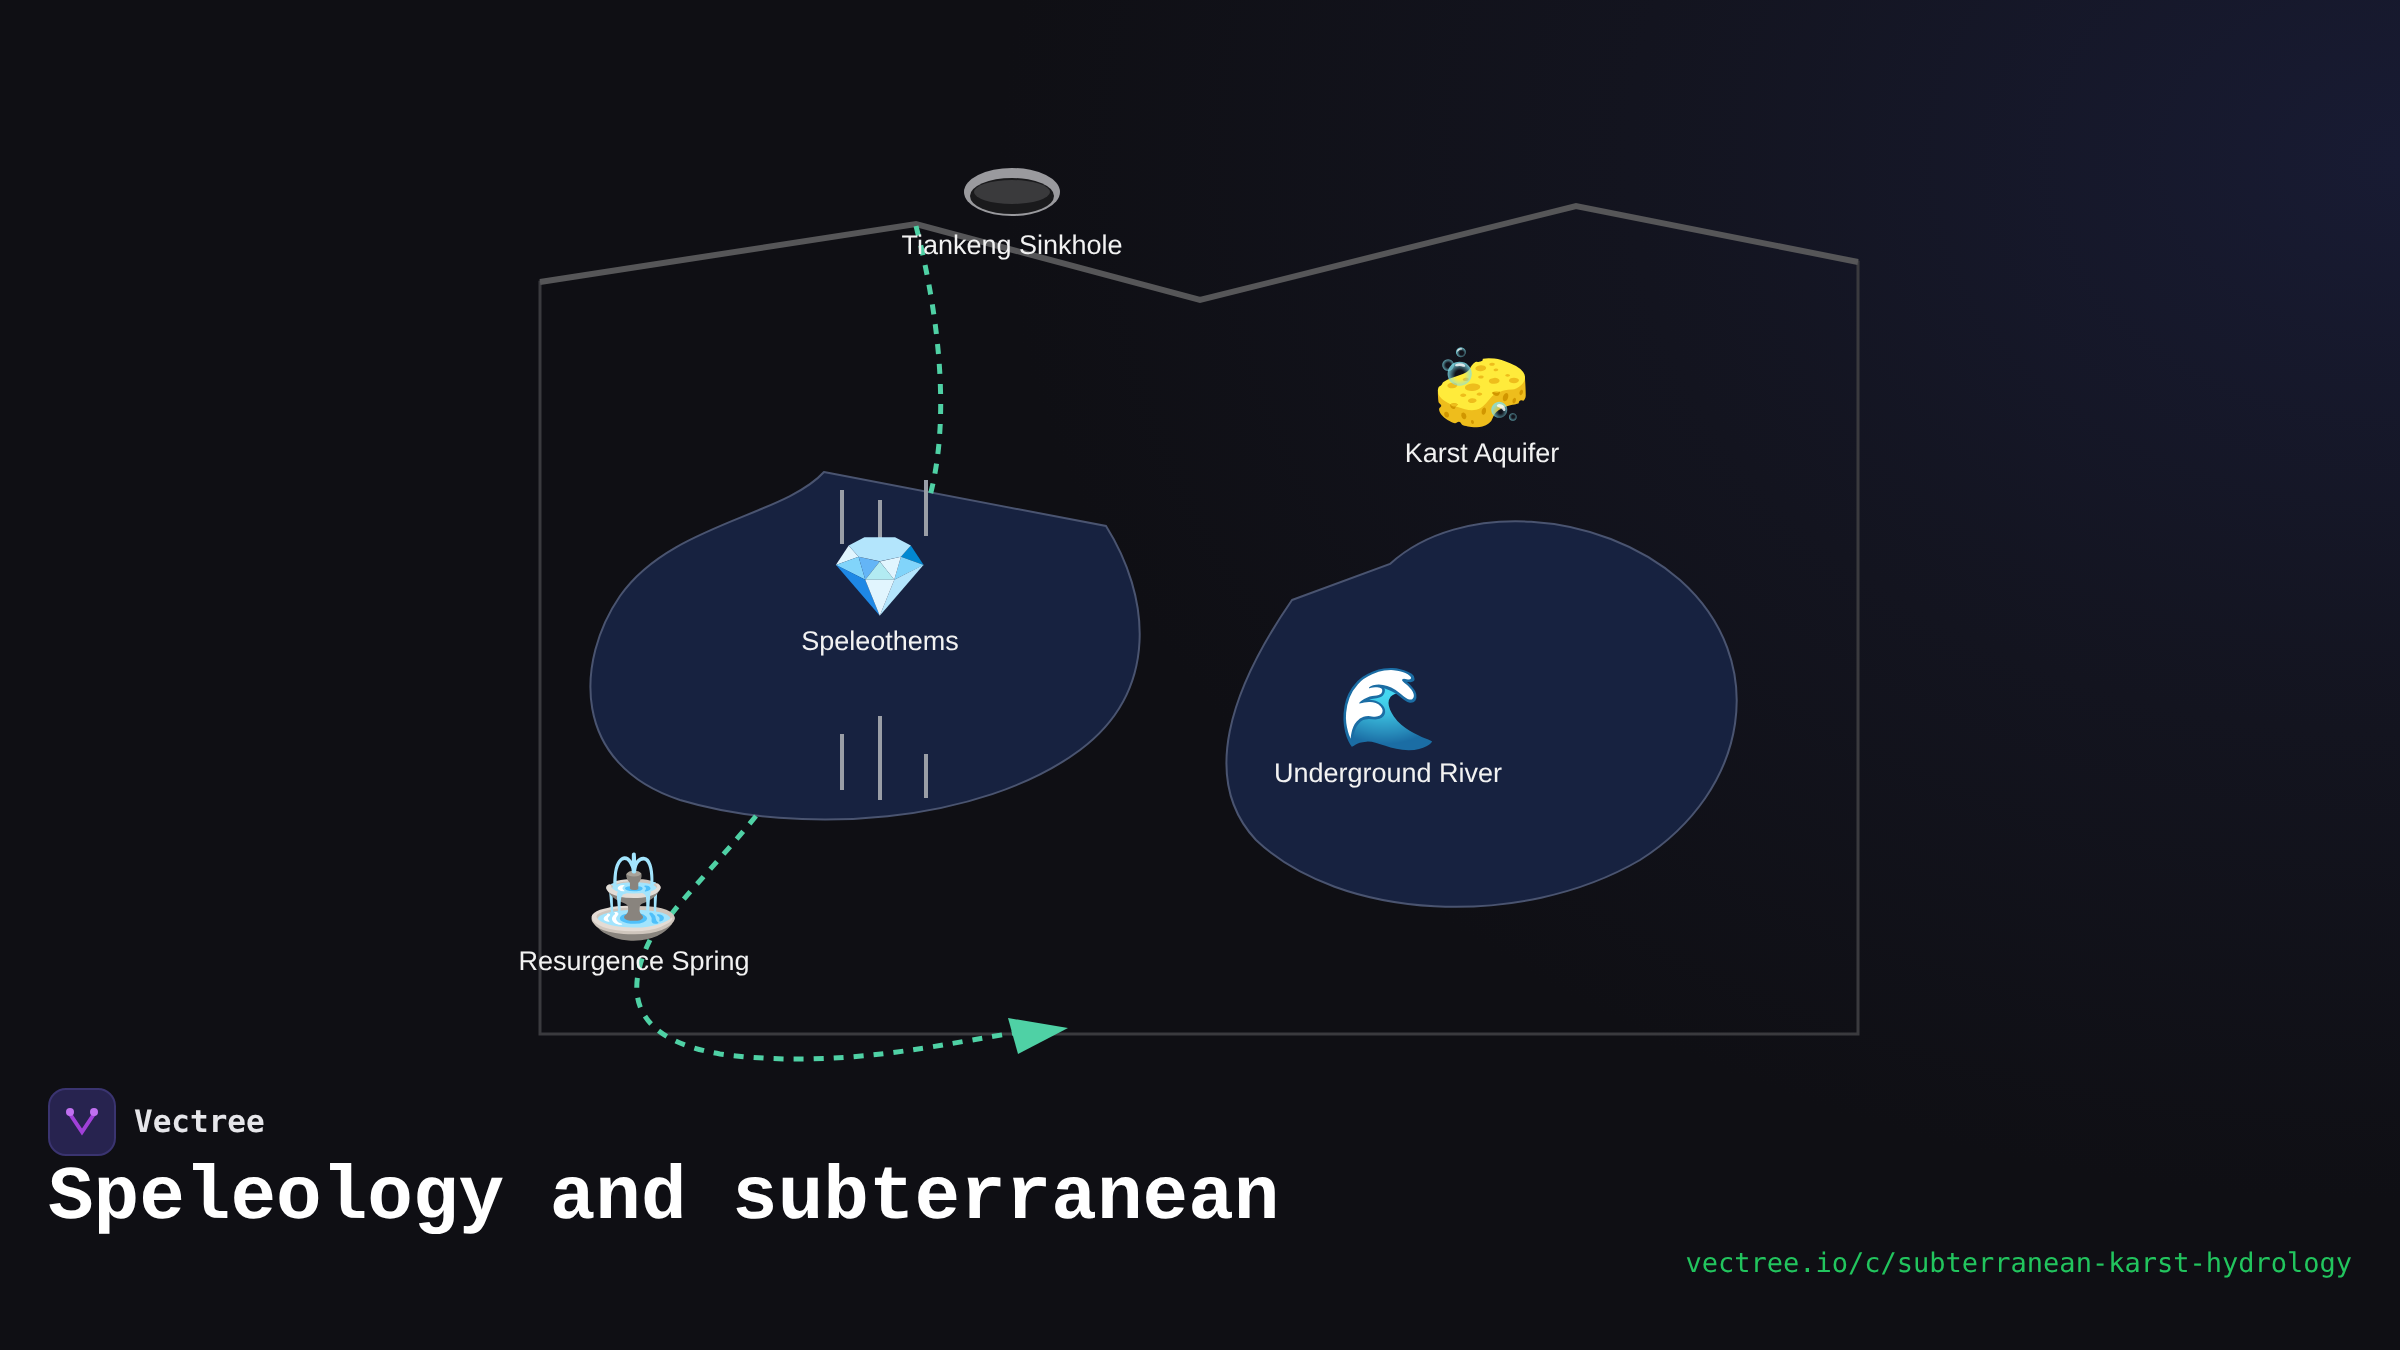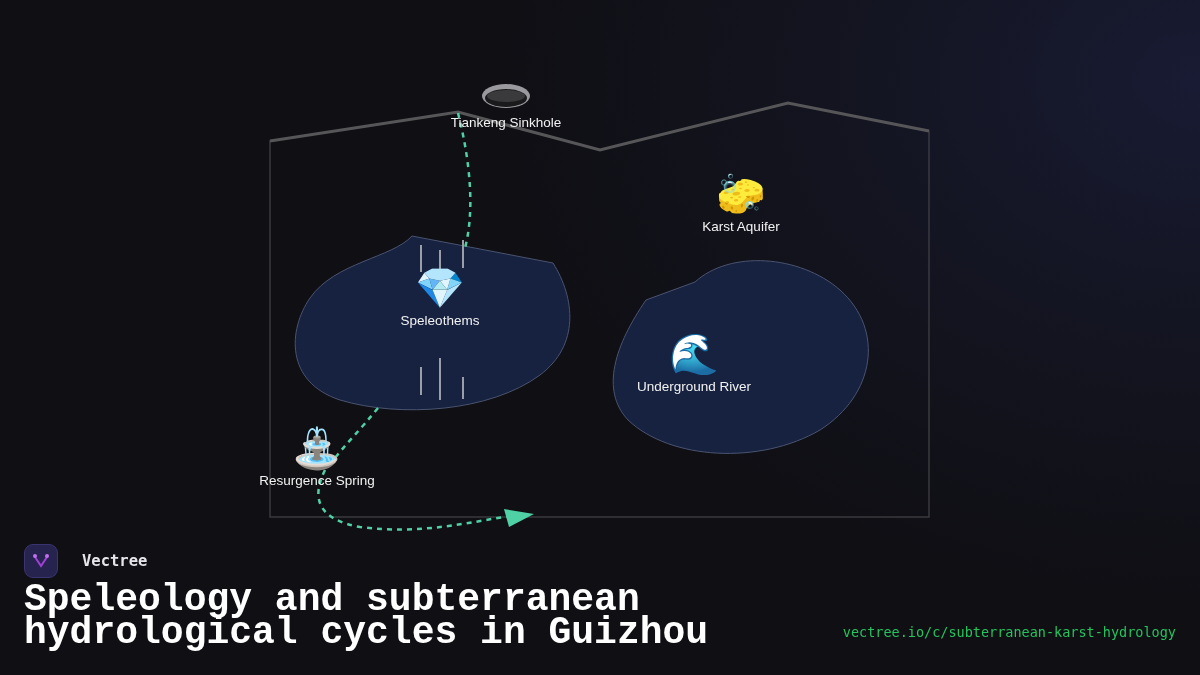--- a/index.html
+++ b/index.html
@@ -7,21 +7,21 @@
     width:1200px; height:675px; overflow:hidden; position:relative;
     background: radial-gradient(ellipse 700px 520px at 1200px 80px, #181b33 0%, #13141f 55%, #0f0f14 100%), #0f0f14;
     font-family: "Liberation Sans", sans-serif;
   }
   #diagram { position:absolute; left:0; top:0; width:1200px; height:675px; }
   .node-label {
     font-family: "Liberation Sans", sans-serif; font-size:13.5px; fill:#f2f2f2;
   }
   .emoji { font-size:40px; }
   .brand {
-    position:absolute; left:24px; top:544px; display:flex; align-items:center; gap:24px;
+    position:absolute; left:24px; top:544px; display:flex; align-items:center; gap:9px;
   }
   .brand-logo {
     width:34px; height:34px; border-radius:9px; background:#27234f;
     border:1px solid #3a3470; box-sizing:border-box; display:flex; align-items:center; justify-content:center;
   }
   .brand-name {
     font-family:"DejaVu Sans Mono", monospace; font-weight:bold; font-size:15.5px; color:#e6e6ea;
   }
   .title {
     position:absolute; left:24px; top:583px; margin:0;
@@ -88,16 +88,15 @@
       <path d="M4,6 L10,15 L16,6" fill="none" stroke="#a040d8" stroke-width="2"></path>
       <circle cx="4" cy="5" r="2" fill="#c070f0"></circle>
       <circle cx="16" cy="5" r="2" fill="#c070f0"></circle>
     </svg>
   </div>
   <span class="brand-name">Vectree</span>
 </div>
 
 <h1 class="title">
   <span>Speleology and subterranean</span>
-  <span>hydrological cycles in Guizhou</span>
 </h1>
 
 <div class="url">vectree.io/c/subterranean-karst-hydrology</div>
 
 </body></html>

